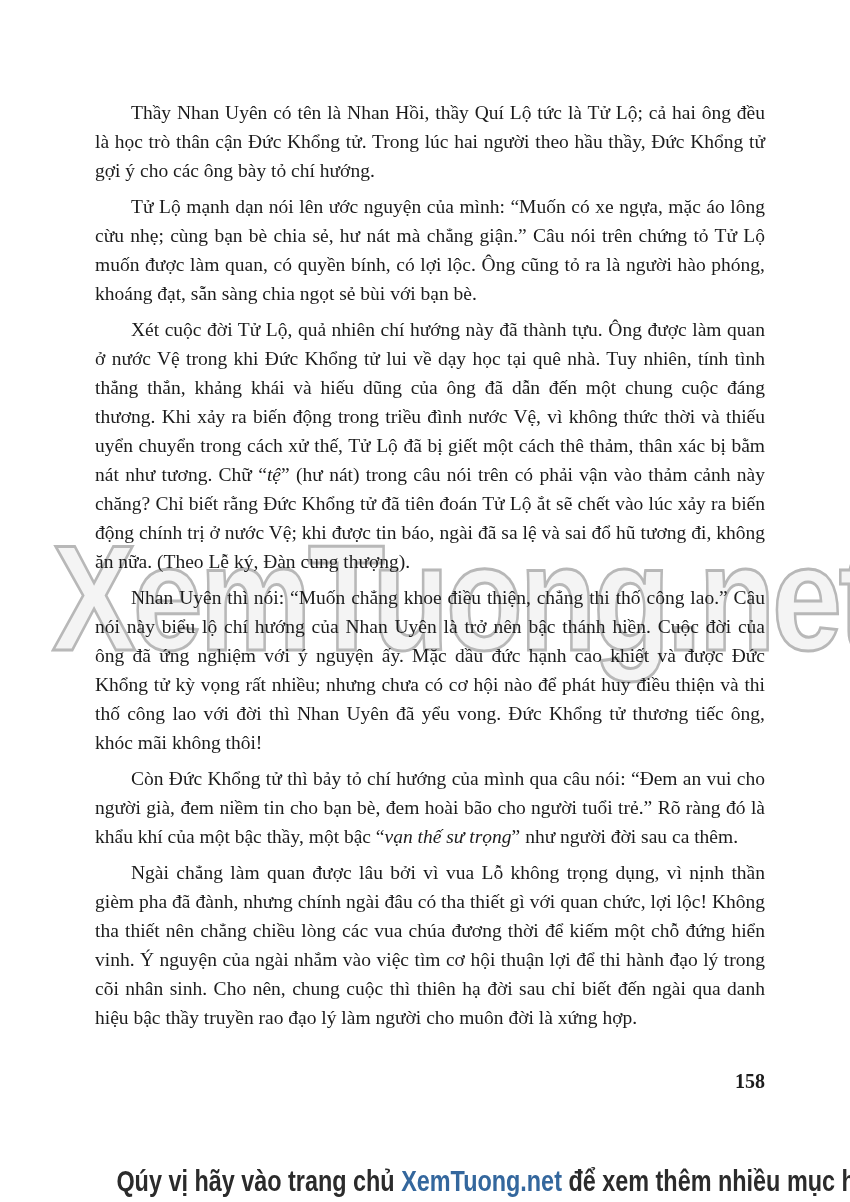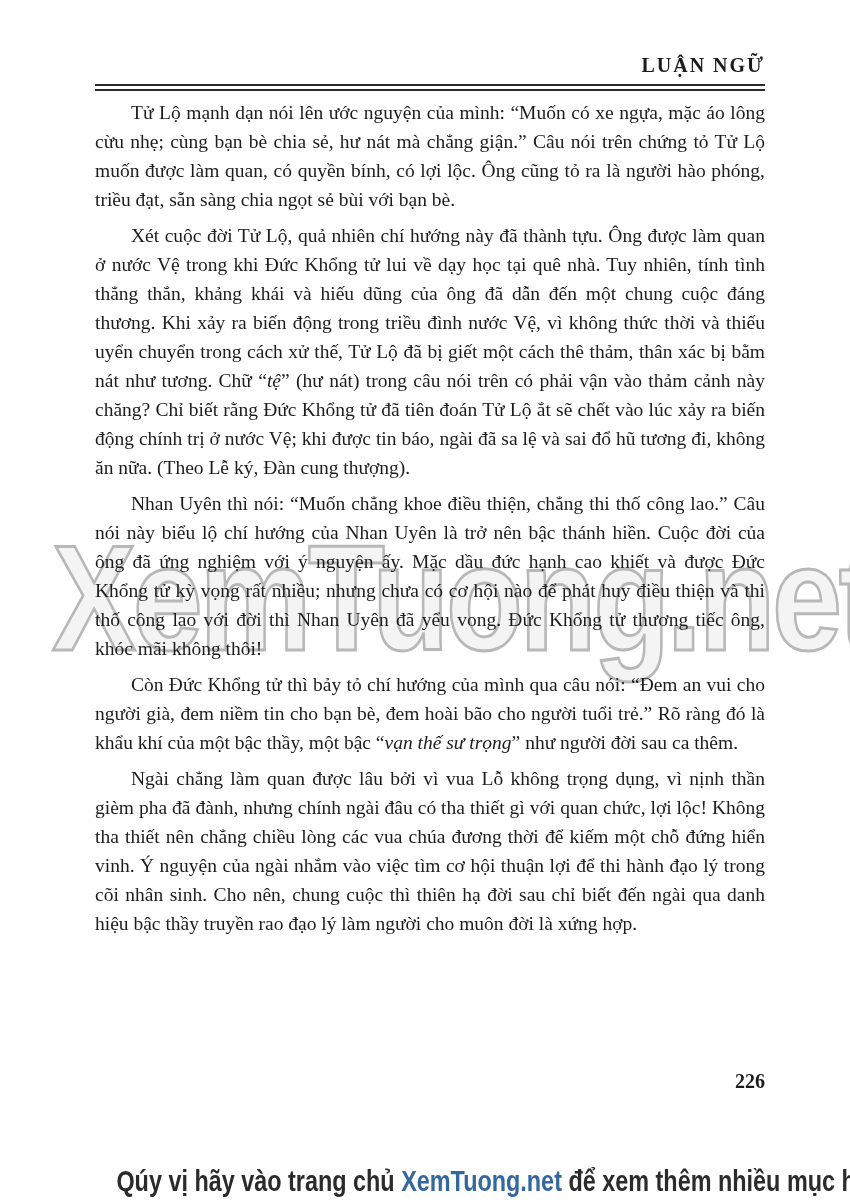--- a/index.html
+++ b/index.html
@@ -107,32 +107,29 @@
     cursor: pointer;
   }
 </style>
 </head>
 <body>
 
 <div class="page" style="--text-color: #1c1c1c; --rule-color: #2a2a2a; --site-color: #34679d; --wm-stroke: #b8b8b8; --wm-fill: #f4f4f4;">
 
   <div class="watermark">XemTuong.net</div>
 
-  <div class="header">
-    <span class="header-title">LUẬN NGỮ</span>
-    <div class="header-rule"></div>
-  </div>
 
   <div class="content" id="paragraphs">
-      <p><span>Tử Lộ mạnh dạn nói lên ước nguyện của mình: “Muốn có xe ngựa, mặc áo lông cừu nhẹ; cùng bạn bè chia sẻ, hư nát mà chẳng giận.” Câu nói trên chứng tỏ Tử Lộ muốn được làm quan, có quyền bính, có lợi lộc. Ông cũng tỏ ra là người hào phóng, triều đạt, sẵn sàng chia ngọt sẻ bùi với bạn bè.</span></p>
+      <p><span>Thầy Nhan Uyên có tên là Nhan Hồi, thầy Quí Lộ tức là Tử Lộ; cả hai ông đều là học trò thân cận Đức Khổng tử. Trong lúc hai người theo hầu thầy, Đức Khổng tử gợi ý cho các ông bày tỏ chí hướng.</span></p>
+      <p><span>Tử Lộ mạnh dạn nói lên ước nguyện của mình: “Muốn có xe ngựa, mặc áo lông cừu nhẹ; cùng bạn bè chia sẻ, hư nát mà chẳng giận.” Câu nói trên chứng tỏ Tử Lộ muốn được làm quan, có quyền bính, có lợi lộc. Ông cũng tỏ ra là người hào phóng, khoáng đạt, sẵn sàng chia ngọt sẻ bùi với bạn bè.</span></p>
       <p><span>Xét cuộc đời Tử Lộ, quả nhiên chí hướng này đã thành tựu. Ông được làm quan ở nước Vệ trong khi Đức Khổng tử lui về dạy học tại quê nhà. Tuy nhiên, tính tình thẳng thắn, khảng khái và hiếu dũng của ông đã dẫn đến một chung cuộc đáng thương. Khi xảy ra biến động trong triều đình nước Vệ, vì không thức thời và thiếu uyển chuyển trong cách xử thế, Tử Lộ đã bị giết một cách thê thảm, thân xác bị bằm nát như tương. Chữ “</span><i>tệ</i><span>” (hư nát) trong câu nói trên có phải vận vào thảm cảnh này chăng? Chỉ biết rằng Đức Khổng tử đã tiên đoán Tử Lộ ắt sẽ chết vào lúc xảy ra biến động chính trị ở nước Vệ; khi được tin báo, ngài đã sa lệ và sai đổ hũ tương đi, không ăn nữa. (Theo Lễ ký, Đàn cung thượng).</span></p>
       <p><span>Nhan Uyên thì nói: “Muốn chẳng khoe điều thiện, chẳng thi thố công lao.” Câu nói này biểu lộ chí hướng của Nhan Uyên là trở nên bậc thánh hiền. Cuộc đời của ông đã ứng nghiệm với ý nguyện ấy. Mặc dầu đức hạnh cao khiết và được Đức Khổng tử kỳ vọng rất nhiều; nhưng chưa có cơ hội nào để phát huy điều thiện và thi thố công lao với đời thì Nhan Uyên đã yểu vong. Đức Khổng tử thương tiếc ông, khóc mãi không thôi!</span></p>
       <p><span>Còn Đức Khổng tử thì bảy tỏ chí hướng của mình qua câu nói: “Đem an vui cho người già, đem niềm tin cho bạn bè, đem hoài bão cho người tuổi trẻ.” Rõ ràng đó là khẩu khí của một bậc thầy, một bậc “</span><i>vạn thế sư trọng</i><span>” như người đời sau ca thêm.</span></p>
       <p><span>Ngài chẳng làm quan được lâu bởi vì vua Lỗ không trọng dụng, vì nịnh thần gièm pha đã đành, nhưng chính ngài đâu có tha thiết gì với quan chức, lợi lộc! Không tha thiết nên chẳng chiều lòng các vua chúa đương thời để kiếm một chỗ đứng hiển vinh. Ý nguyện của ngài nhắm vào việc tìm cơ hội thuận lợi để thi hành đạo lý trong cõi nhân sinh. Cho nên, chung cuộc thì thiên hạ đời sau chỉ biết đến ngài qua danh hiệu bậc thầy truyền rao đạo lý làm người cho muôn đời là xứng hợp.</span></p>
     </div>
 
-  <div class="pagenum">226</div>
+  <div class="pagenum">158</div>
 
   <div class="footer">
     <span class="footer-inner"><span>Qúy vị hãy vào trang chủ </span><a class="footer-site">XemTuong.net</a><span> để xem thêm nhiều mục hay khác</span></span>
   </div>
 
 </div>
 
 </body></html>

